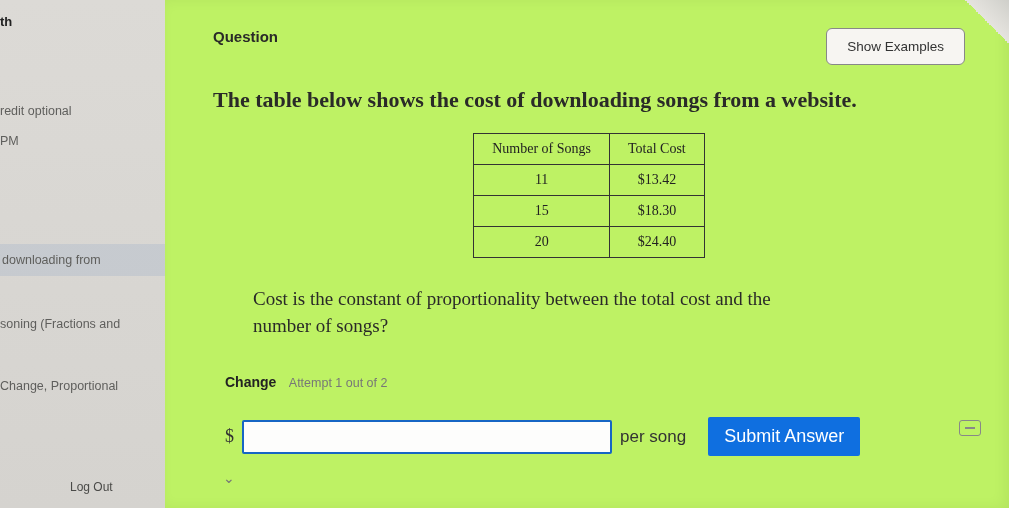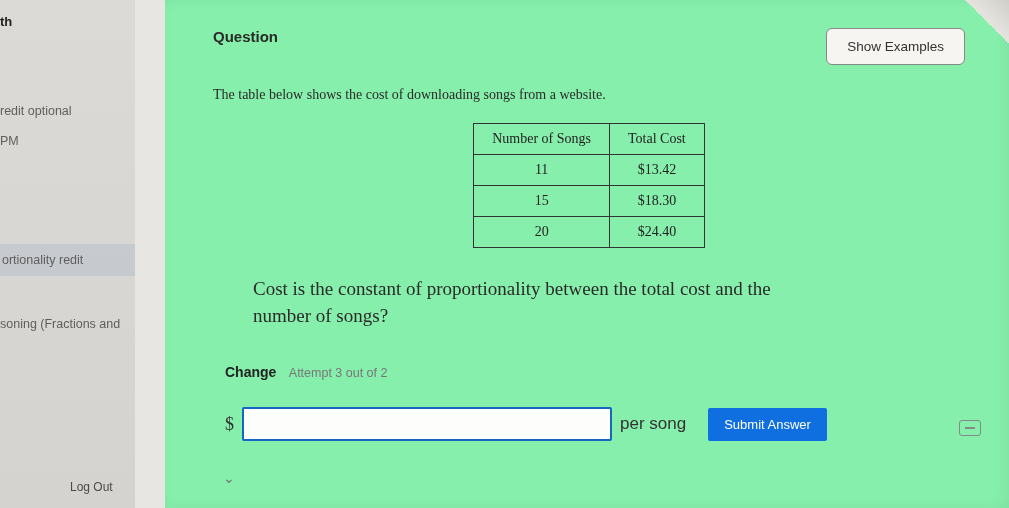--- a/index.html
+++ b/index.html
@@ -8,21 +8,21 @@
       background: #e8e6e2;
       width: 1009px;
       height: 508px;
       overflow: hidden;
       position: relative;
       color: #333;
     }
     .sidebar {
       position: absolute;
       left: 0; top: 0;
-      width: 135px;
+      width: 165px;
       height: 100%;
       background: linear-gradient(180deg, #dcdad6 0%, #d5d3cf 100%);
       padding-top: 10px;
       font-family: -apple-system, Helvetica, Arial, sans-serif;
       font-size: 12.5px;
       color: #4a4a48;
     }
     .sidebar .top-frag { padding: 4px 0 14px 0; font-weight: 600; font-size: 13px; color: #222; }
     .sidebar-item {
       padding: 6px 2px 6px 0;
@@ -41,21 +41,21 @@
       position: absolute;
       bottom: 14px;
       left: 70px;
       font-size: 12px;
       color: #4a4a48;
       font-family: -apple-system, Helvetica, Arial, sans-serif;
     }
     .main {
       position: absolute;
       left: 165px; top: 0; right: 0; height: 100%;
-      background: #86efac;
+      background: #bef264;
       padding: 28px 44px 0 48px;
       box-shadow: -4px 0 14px rgba(0,0,0,0.06) inset;
     }
     .main::before {
       content: "";
       position: absolute;
       right: 0; top: 0;
       width: 44px; height: 44px;
       background: linear-gradient(225deg, #cfcfca 0%, #e6e4df 50%, transparent 50%);
     }
@@ -71,22 +71,23 @@
       font-size: 13.5px;
       color: #333;
       background: #f7f5f2;
       border: 1.5px solid #888;
       padding: 10px 20px;
       border-radius: 6px;
       cursor: pointer;
     }
     .prompt1 {
       margin-top: 22px;
-      font-size: 14px;
+      font-size: 22px;
       color: #2a2a28;
+      font-weight: bold;
     }
     table.data {
       margin: 20px auto 0 auto;
       border-collapse: collapse;
       font-size: 14px;
       color: #222;
     }
     table.data th, table.data td {
       border: 1.3px solid #333;
       padding: 7px 18px;
@@ -140,21 +141,21 @@
     .unit {
       font-size: 17px;
       color: #333;
       margin-right: 14px;
       font-family: Liberation Sans, sans-serif;
     }
     .submit {
       font-family: -apple-system, Helvetica, Arial, sans-serif;
       background: #0f6fe0;
       color: #fff;
-      font-size: 13px;
+      font-size: 18px;
       border: none;
       padding: 9px 16px;
       border-radius: 2px;
       cursor: pointer;
     }
     .scroll-hint {
       position: absolute;
       left: 58px; bottom: 24px;
       width: 14px; height: 14px;
       color: #777;
@@ -165,24 +166,25 @@
 </head>
 <body>
 
 <div class="sidebar">
   <div class="top-frag">th</div>
   <div class="biggap"></div>
   <div class="sidebar-item">redit optional</div>
   <div class="sidebar-item pm">PM</div>
   <div class="biggap"></div>
   <div class="gap"></div>
-  <div class="sidebar-item highlight">ortionality redit</div>
+  <div class="sidebar-item highlight">downloading from</div>
   <div class="gap"></div>
   <div class="sidebar-item">soning (Fractions and</div>
   <div class="gap"></div>
+  <div class="sidebar-item">Change, Proportional</div>
   <div class="logout">Log Out</div>
 </div>
 
 <div class="main">
   <div class="header-row">
     <div class="q-label">Question</div>
     <button class="show-examples">Show Examples</button>
   </div>
 
   <div class="prompt1">The table below shows the cost of downloading songs from a website.</div>
@@ -205,21 +207,21 @@
       <td>20</td>
       <td>$24.40</td>
     </tr>
   </tbody>
     </table>
 
   <div class="prompt2">Cost is the constant of proportionality between the total cost and the number of songs?</div>
 
   <div class="answer-row">
     <span class="answer-label">Change</span>
-    <span class="attempt">Attempt 3 out of 2</span>
+    <span class="attempt">Attempt 1 out of 2</span>
   </div>
 
   <div class="keyboard-icon"></div>
 
   <div class="input-row">
     <span class="dollar">$</span>
     <input class="answer-input" type="text" value="" style="">
     <span class="unit">per song</span>
     <button class="submit">Submit Answer</button>
   </div>

